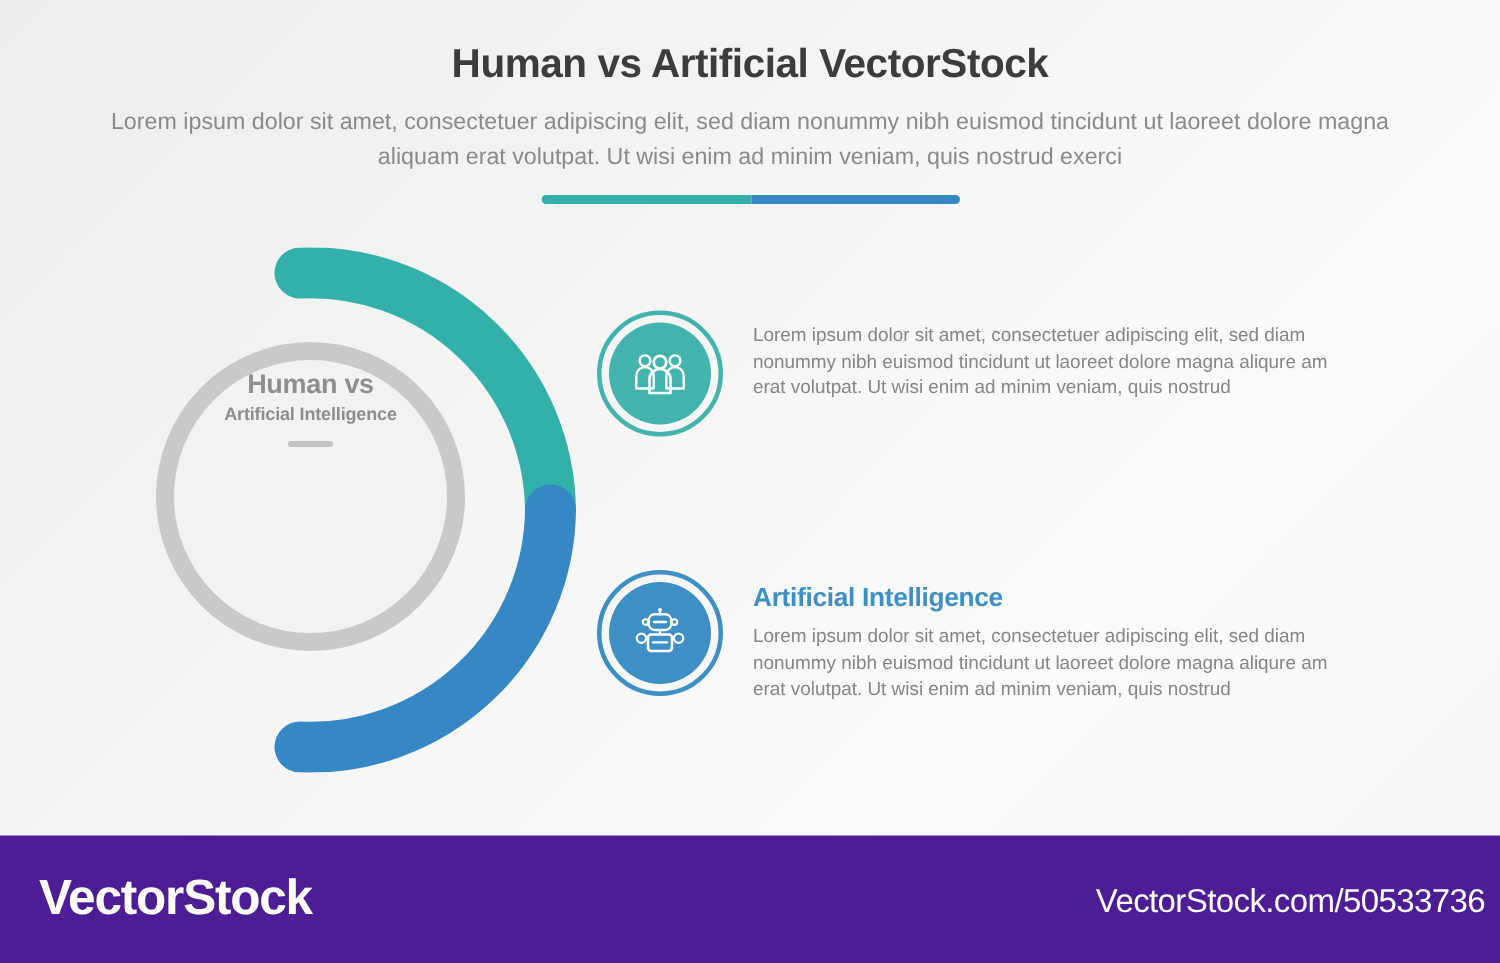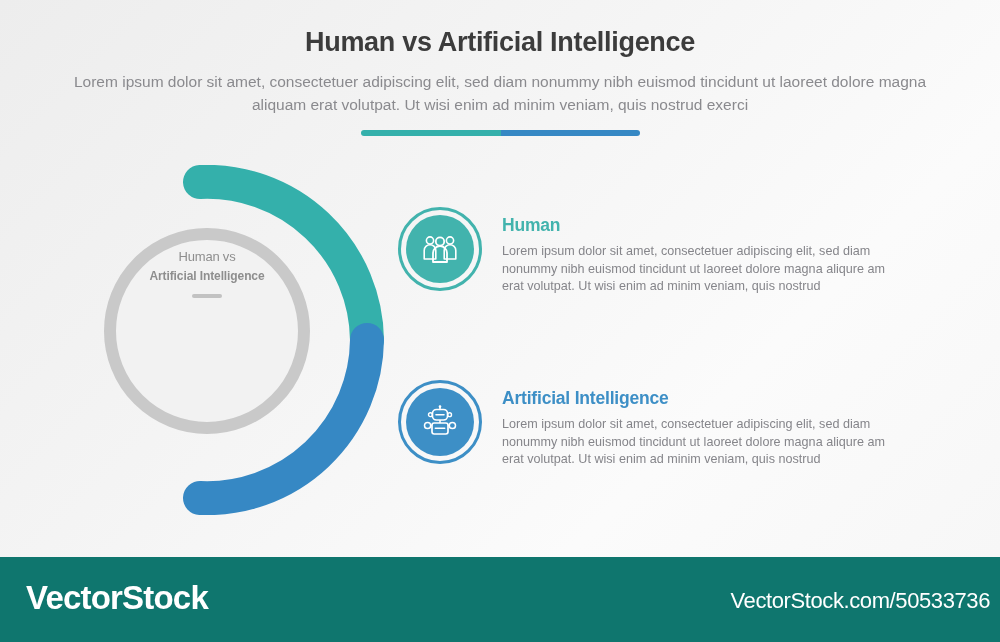--- a/index.html
+++ b/index.html
@@ -92,22 +92,22 @@
     background: #f2f2f2;
   }
   .inner-content {
     position: absolute;
     left: 28px;
     top: 80px;
     width: 178px;
     text-align: center;
   }
   .inner-title {
-    font-size: 13px;
-    font-weight: normal;
+    font-size: 18px;
+    font-weight: bold;
     color: #8e8e8e;
     line-height: 23px;
     letter-spacing: -0.2px;
   }
   .inner-sub {
     font-size: 12px;
     font-weight: bold;
     color: #8e8e8e;
     line-height: 17px;
     letter-spacing: -0.1px;
@@ -186,21 +186,21 @@
     color: #85858a;
   }
 
   
   .footer {
     position: absolute;
     left: 0;
     top: 557px;
     width: 1000px;
     height: 85px;
-    background: #0f766e;
+    background: #4c1d95;
   }
   .brand {
     position: absolute;
     left: 26px;
     top: 22px;
     font-size: 33px;
     font-weight: bold;
     color: #ffffff;
     letter-spacing: -0.8px;
   }
@@ -213,21 +213,21 @@
     letter-spacing: -0.4px;
   }
 </style>
 </head>
 <body>
 
 <div class="canvas">
 
   <div class="artboard">
 
-    <div class="title">Human vs Artificial Intelligence</div>
+    <div class="title">Human vs Artificial VectorStock</div>
     <div class="subtitle">Lorem ipsum dolor sit amet, consectetuer adipiscing elit, sed diam nonummy nibh euismod tincidunt ut laoreet dolore magna aliquam erat volutpat. Ut wisi enim ad minim veniam, quis nostrud exerci</div>
 
     <div class="rule">
       <div class="half teal"></div>
       <div class="half blue"></div>
     </div>
 
     <div class="circle-group">
 
       <svg class="arc-svg" width="300" height="350" viewBox="0 0 300 350">
@@ -257,21 +257,20 @@
           <path d="M2.2 25 V16.5 a5.8 5.8 0 0 1 11.6 0 V25 Z" fill="none" stroke="#ffffff" stroke-width="1.6" stroke-linejoin="round"></path>
 
           <circle cx="28" cy="6.5" r="3.6" fill="none" stroke="#ffffff" stroke-width="1.6"></circle>
           <path d="M22.2 25 V16.5 a5.8 5.8 0 0 1 11.6 0 V25 Z" fill="none" stroke="#ffffff" stroke-width="1.6" stroke-linejoin="round"></path>
 
           <circle cx="18" cy="7.5" r="4.2" fill="none" stroke="#ffffff" stroke-width="1.8"></circle>
           <path d="M11 28 V19 a7 7 0 0 1 14 0 V28 Z" fill="none" stroke="#ffffff" stroke-width="1.8" stroke-linejoin="round"></path>
         </svg>
       </div>
       <div class="item-text">
-        <div class="item-heading teal">Human</div>
         <div class="item-body">Lorem ipsum dolor sit amet, consectetuer adipiscing elit, sed diam nonummy nibh euismod tincidunt ut laoreet dolore magna aliqure am erat volutpat. Ut wisi enim ad minim veniam, quis nostrud</div>
       </div>
     </div>
 
     <div class="item ai">
       <div class="badge blue">
         <div class="outer-ring"></div>
         <div class="disc"></div>
         <svg width="38" height="34" viewBox="0 0 38 34">
 

